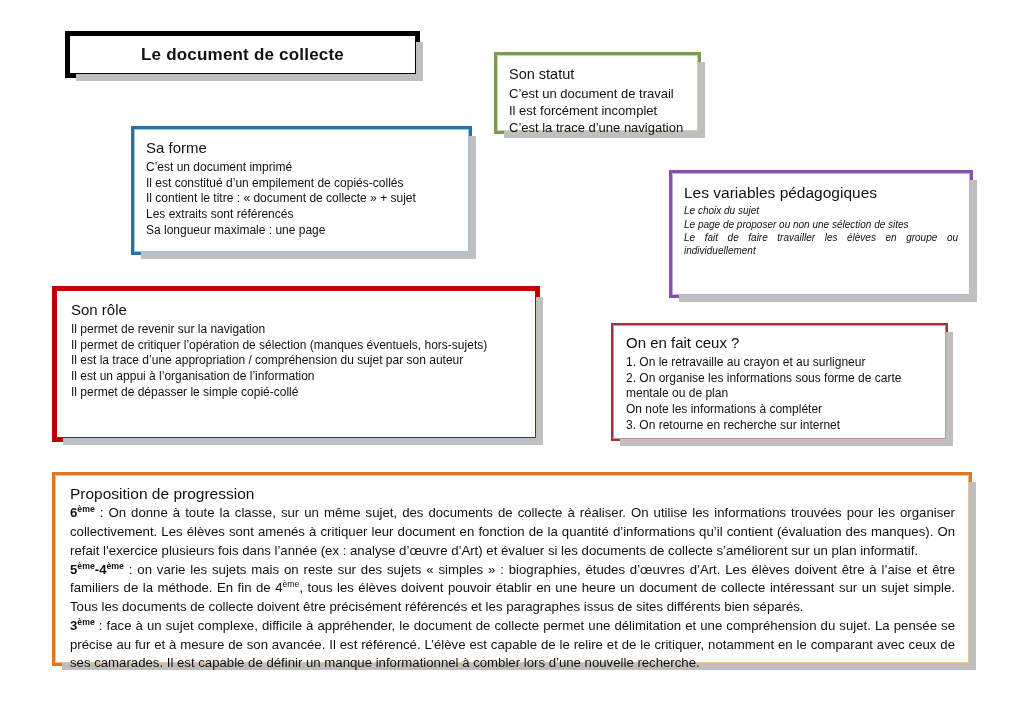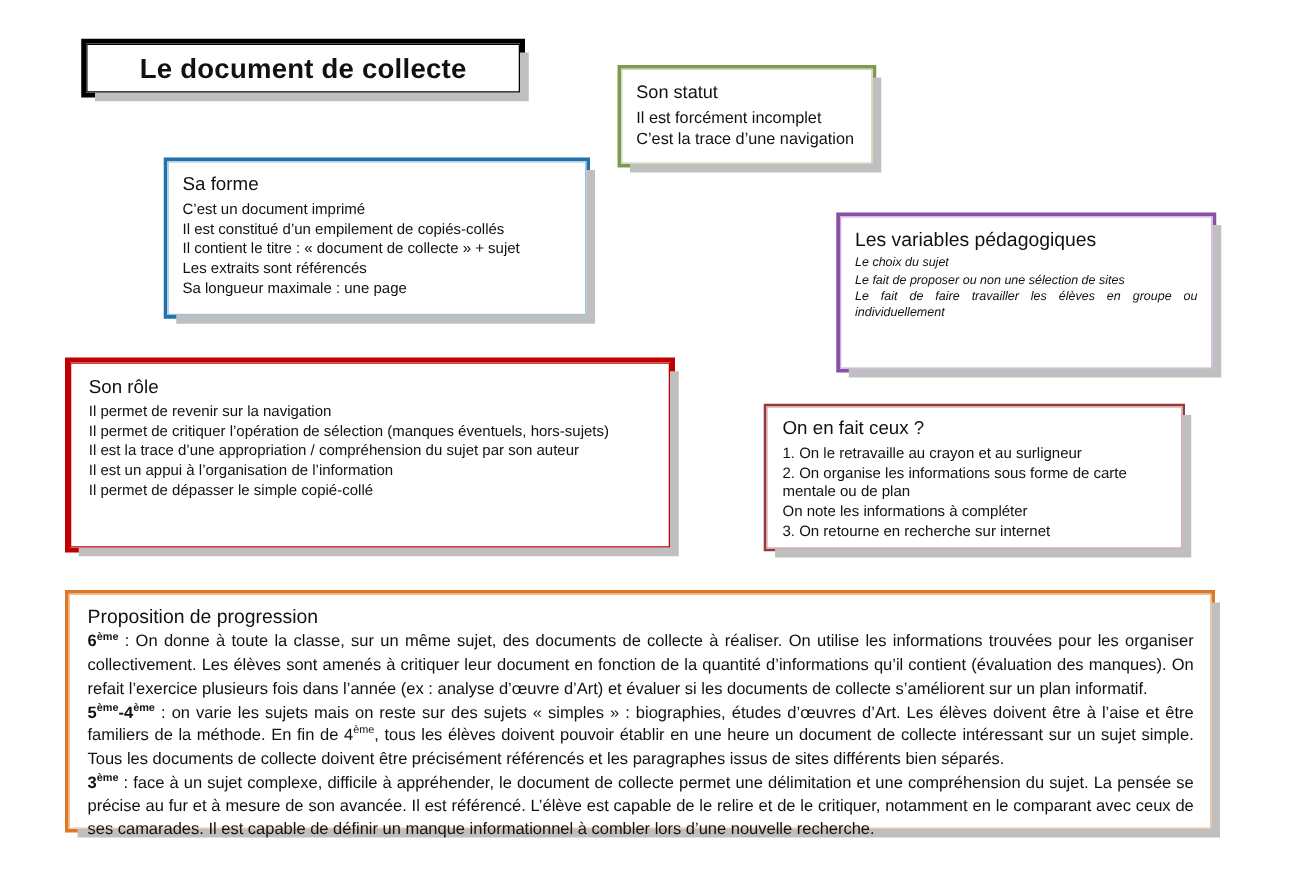--- a/index.html
+++ b/index.html
@@ -50,21 +50,21 @@
     border: 4px solid #000000;
     z-index: 2;
   }
   #title-box > .inner {
     border: 1px solid #000000;
     display: flex;
     align-items: center;
     justify-content: center;
   }
   #title-box .title-text {
-    font-size: 22px;
+    font-size: 17px;
     font-weight: bold;
     letter-spacing: .2px;
   }
 
   
   .bhead {
     font-weight: normal;
     font-size: 15px;
     margin: 0 0 2px 0;
     line-height: 1.25;
@@ -170,41 +170,42 @@
 
 <div class="box" id="title-box">
   <div class="inner">
     <div class="title-text">Le document de collecte</div>
   </div>
 </div>
 
 <div class="box" id="statut-box">
   <div class="inner pad">
     <p class="bhead">Son statut</p>
+    <p class="bline">C’est un document de travail</p>
     <p class="bline">Il est forcément incomplet</p>
     <p class="bline">C’est la trace d’une navigation</p>
   </div>
 </div>
 
 <div class="box" id="forme-box">
   <div class="inner pad">
     <p class="bhead">Sa forme</p>
     <p class="bline">C’est un document imprimé</p>
     <p class="bline">Il est constitué d’un empilement de copiés-collés</p>
     <p class="bline">Il contient le titre : « document de collecte » + sujet</p>
     <p class="bline">Les extraits sont référencés</p>
     <p class="bline">Sa longueur maximale : une page</p>
   </div>
 </div>
 
 <div class="box" id="variables-box">
   <div class="inner pad">
     <p class="bhead">Les variables pédagogiques</p>
     <p class="bline">Le choix du sujet</p>
-    <p class="bline just">Le fait de proposer ou non une sélection de sites</p>
+    <p class="bline just">Le page de proposer ou non une sélection de sites</p>
     <p class="bline just">Le fait de faire travailler les élèves en groupe ou individuellement</p>
   </div>
 </div>
 
 <div class="box" id="role-box">
   <div class="inner pad">
     <p class="bhead">Son rôle</p>
     <p class="bline">Il permet de revenir sur la navigation</p>
     <p class="bline">Il permet de critiquer l’opération de sélection (manques éventuels, hors-sujets)</p>
     <p class="bline">Il est la trace d’une appropriation / compréhension du sujet par son auteur</p>

